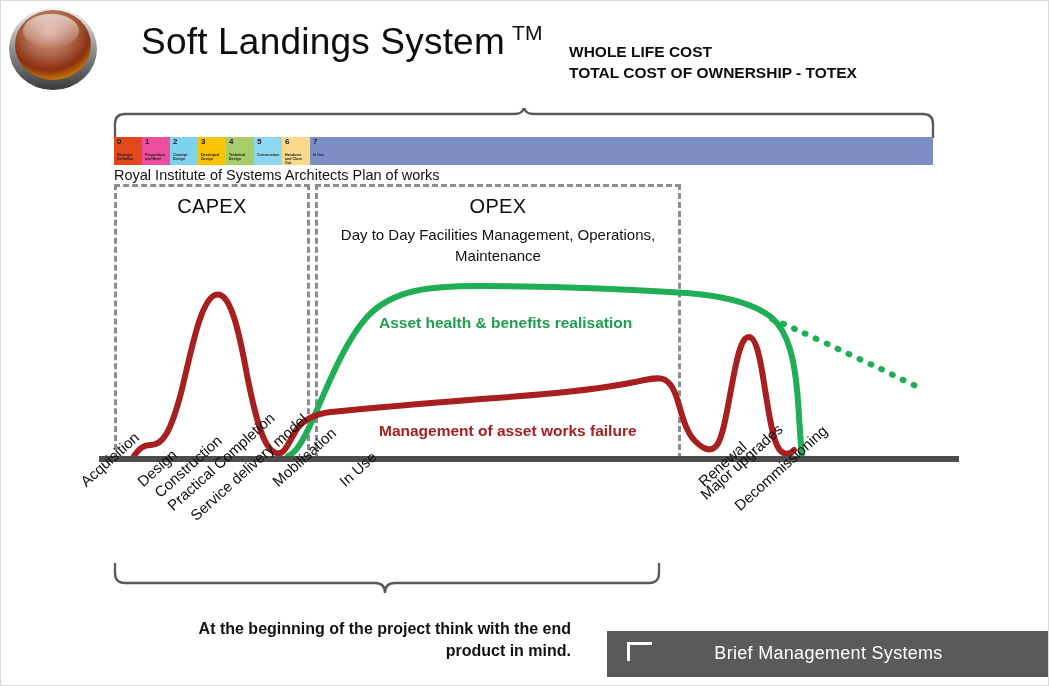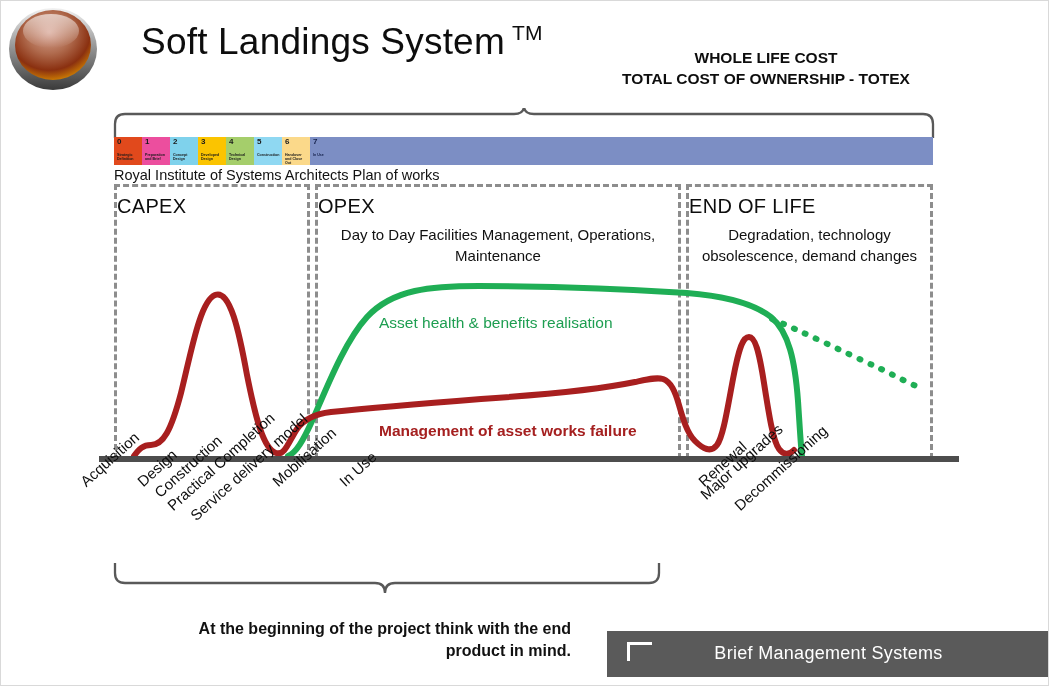--- a/index.html
+++ b/index.html
@@ -22,22 +22,22 @@
   }
   
   #title{
     position:absolute; left:140px; top:20px;
     font-size:37px; font-weight:400; letter-spacing:.2px;
     color:#0d0d0d; white-space:nowrap;
   }
   #title .tm{ font-size:21px; vertical-align:14px; margin-left:7px;}
   
   #wlc{
-    position:absolute; left:568px; top:46px; width:394px;
-    text-align:center; font-weight:bold; font-size:15.5px;
+    position:absolute; left:568px; top:40px; width:394px;
+    text-align:left; font-weight:bold; font-size:15.5px;
     line-height:21px; color:#0d0d0d;
   }
   
   #riba{
     position:absolute; left:113px; top:136px;
     width:819px; height:28px;
     display:flex;
   }
   #riba .seg{
     position:relative; height:28px; box-sizing:border-box;
@@ -53,34 +53,34 @@
   }
   
   .phase{
     position:absolute; border:3px dashed #8d8d8d; box-sizing:border-box;
     background:transparent;
   }
   #ph-capex{ left:113px; top:183px; width:196px; height:275px;}
   #ph-opex { left:314px; top:183px; width:366px; height:275px;}
   #ph-eol  { left:685px; top:183px; width:247px; height:275px;}
   .phase .ttl{
-    text-align:left; font-size:20px; margin-top:8px; color:#0d0d0d;
+    text-align:center; font-size:20px; margin-top:8px; color:#0d0d0d;
     font-weight:400; letter-spacing:.3px;
   }
   .phase .sub{
     text-align:center; font-size:15px; line-height:21px; margin-top:6px;
     color:#111; padding:0 10px;
   }
   
   #chart{ position:absolute; left:0; top:0; width:1049px; height:686px;
           pointer-events:none;}
   
   #lbl-green{
     position:absolute; left:378px; top:313px;
-    font-size:15.5px; font-weight:normal; color:#1e9e51; white-space:nowrap;
+    font-size:15.5px; font-weight:bold; color:#1e9e51; white-space:nowrap;
   }
   #lbl-red{
     position:absolute; left:378px; top:421px;
     font-size:15.5px; font-weight:bold; color:#a52020; white-space:nowrap;
   }
   
   #baseline{
     position:absolute; left:98px; top:455px; width:860px; height:6px;
     background:#4d4d4d;
   }
@@ -189,24 +189,20 @@
   <div id="riba-caption">Royal Institute of Systems Architects  Plan of works</div>
 
   <div class="phase" id="ph-capex">
     <div class="ttl">CAPEX</div>
     <div class="sub"></div>
   </div>
   <div class="phase" id="ph-opex">
     <div class="ttl">OPEX</div>
     <div class="sub">Day to Day Facilities Management, Operations, Maintenance</div>
   </div>
-  <div class="phase" id="ph-eol">
-    <div class="ttl">END OF LIFE</div>
-    <div class="sub">Degradation, technology obsolescence, demand changes</div>
-  </div>
 
   <svg id="chart" viewBox="0 0 1049 686">
 
     <path id="curve-green" fill="none" stroke-width="6" stroke-linecap="round" stroke-linejoin="round" d="M287,455
              C295,452 302,440 312,418
              C326,386 344,340 366,316
              C392,288 430,285 478,285
              C548,285 628,288 686,292
              C724,295 752,302 770,316
              C788,331 794,360 797,400

